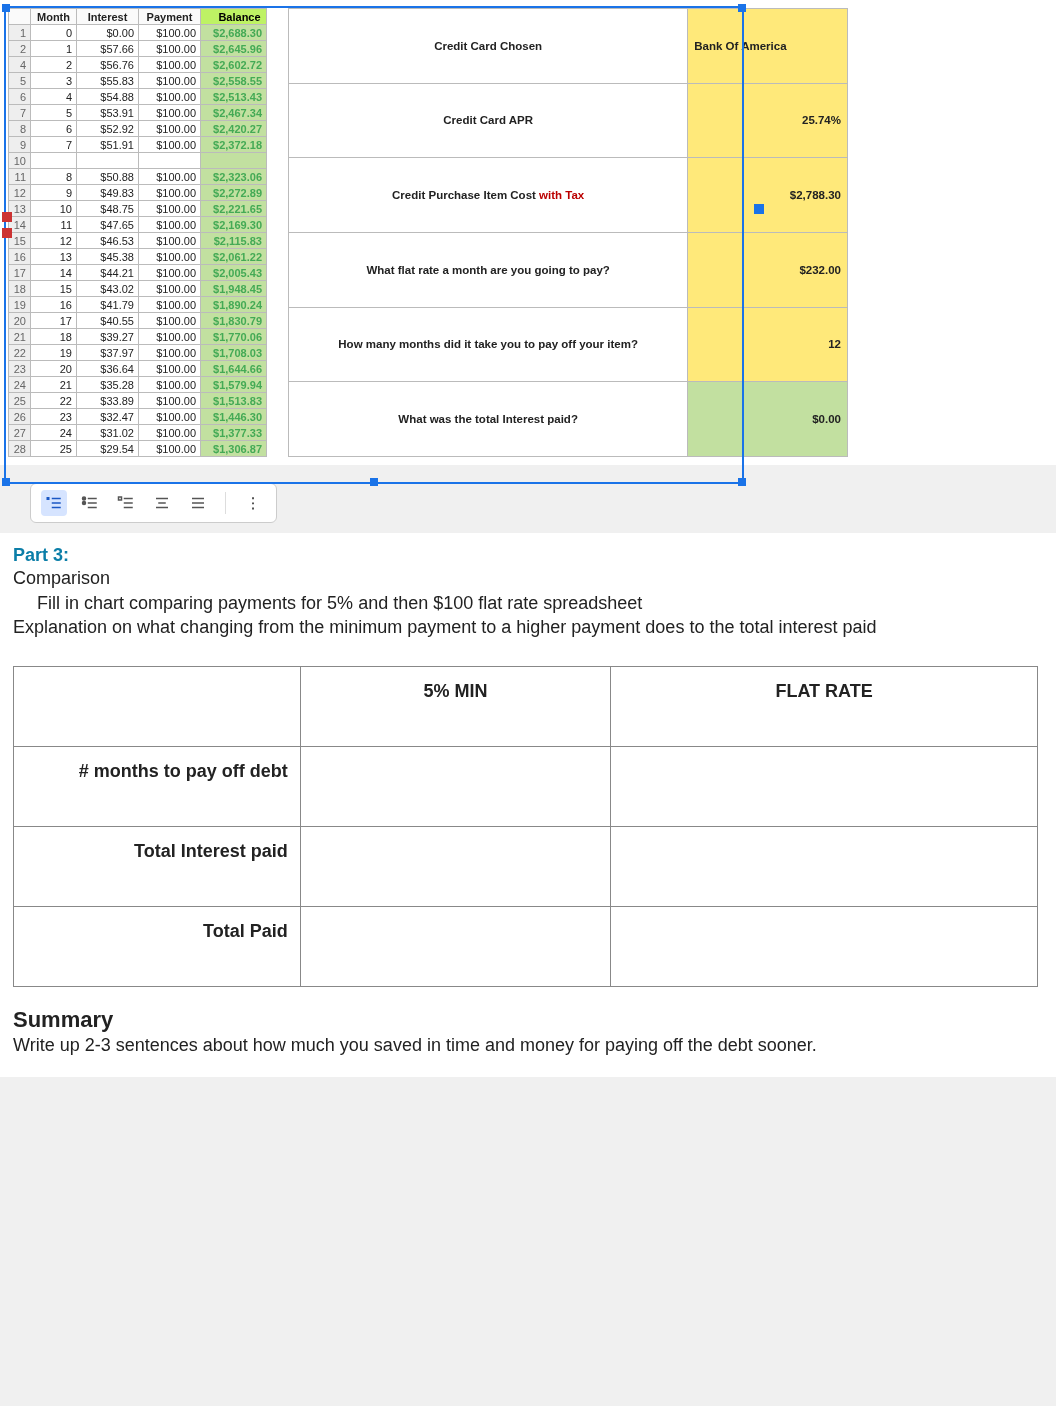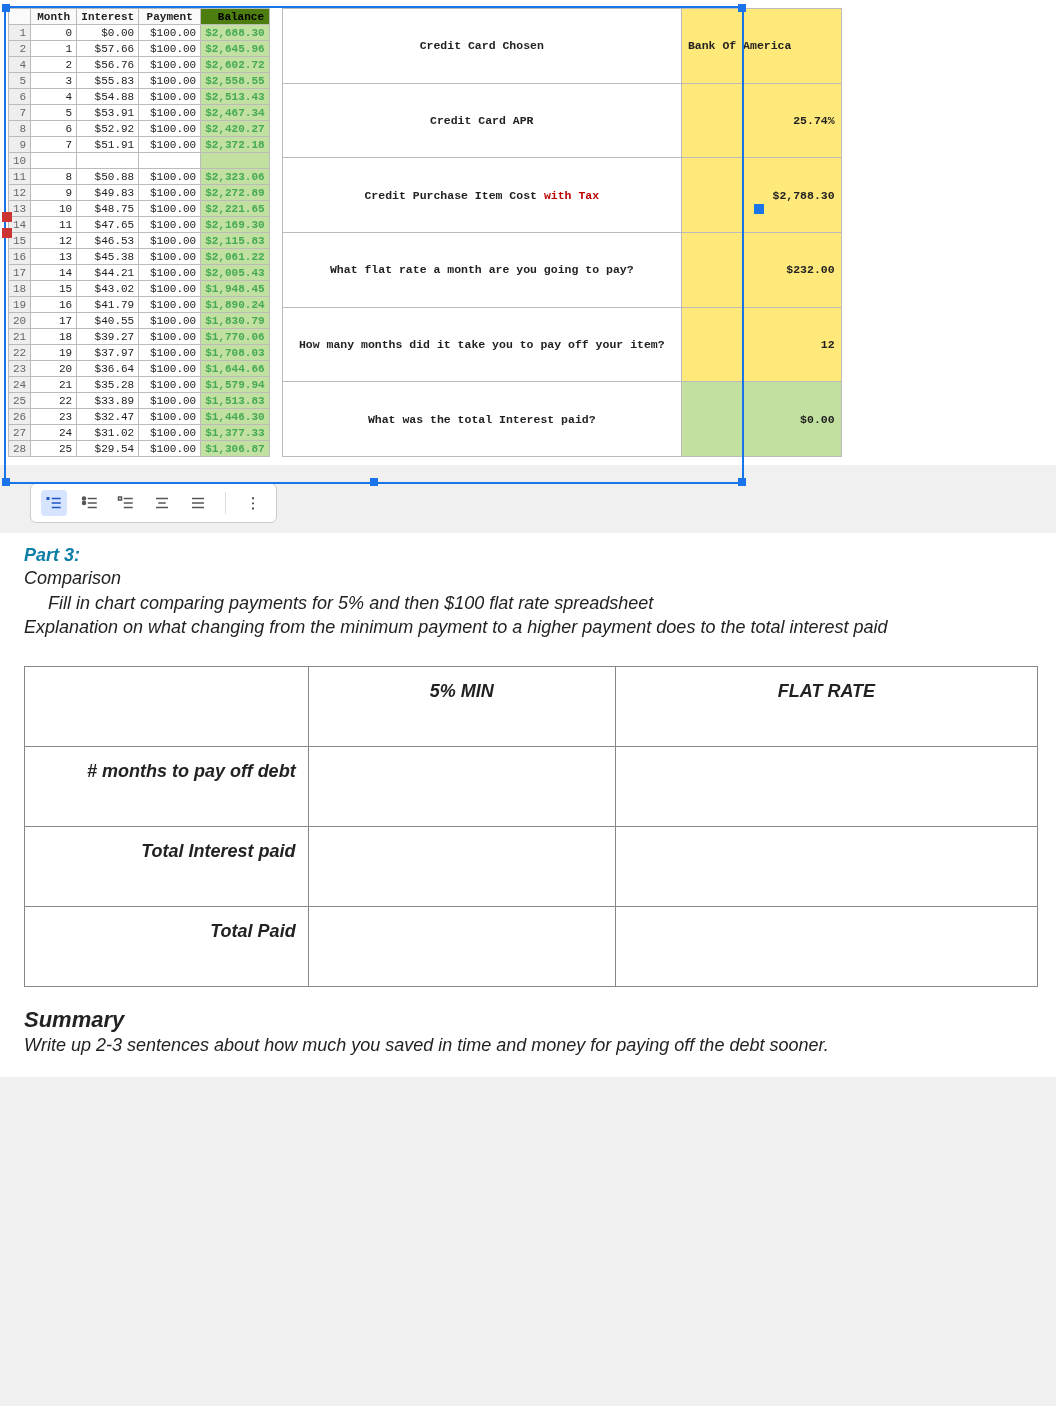--- a/index.html
+++ b/index.html
@@ -8,37 +8,37 @@
     background: #f0f0f0;
     width: 1056px;
     font-size: 14px;
     color: #222;
   }
   .sheet-wrap {
     background: #fff;
     padding: 8px;
     position: relative;
   }
-  .sheet { display: flex; gap: 12px; font-family: Liberation Mono, monospace; }
+  .sheet { display: flex; gap: 21px; }
   .left-table { border-collapse: collapse; }
   .left-table td, .left-table th {
     border: 1px solid #bbb;
     padding: 1px 4px;
     font-size: 11px;
     text-align: right;
     height: 16px;
     white-space: nowrap;
   }
   .left-table th { font-weight: bold; text-align: center; background:#fafafa; }
   .rowhead { background:#eee; color:#666; text-align:center; width:22px; font-size:10px; }
   .col-month { width:46px; text-align:center; }
   .col-int { width:62px; }
   .col-pay { width:62px; }
   .col-bal { width:66px; background:#c2e0a0; color:#4a5; font-weight:bold; font-size:10px; }
-  .col-bal.header { background:#4d7c0f; color:#000; font-weight:bold;padding-left:16px; }
+  .col-bal.header { background:#bef264; color:#000; font-weight:bold;padding-left:16px; }
   .info-table { border-collapse: collapse; width: 560px; }
   .info-table td {
     border: 1px solid #bbb;
     padding: 2px 6px;
     font-size: 11.5px;
     height: 30px;
   }
   .info-label { text-align:center; font-weight:bold; width:300px; }
   .info-val { text-align:right; font-weight:bold; width:120px; }
   .yellow { background: #ffe97a; }
@@ -55,21 +55,21 @@
     margin:18px 10px 10px 30px;
     border:1px solid #ccc; border-radius:6px;
     padding:6px 10px; width:fit-content; background:#fff;
   }
   .tb-btn {
     width:26px; height:26px; display:flex; align-items:center; justify-content:center;
     font-size:15px; cursor:pointer; border-radius:4px;
   }
   .tb-btn.active { background:#d6e4ff; color:#1a57c4; }
   .tb-sep { width:1px; height:22px; background:#ddd; margin:0 4px; }
-  .doc-body { padding: 12px 18px 20px 24px; background:#fff;font-style:italic; }
+  .doc-body { padding: 12px 18px 20px 13px; background:#fff; }
   .part3 { color:#0b7ea8; font-weight:bold; font-size:18px; margin-bottom:2px; }
   .sub { font-size:18px; margin-bottom:2px; }
   .para { font-size:18px; line-height:1.35; margin-left:24px; }
   .para2 { font-size:18px; line-height:1.35; }
   .comp-table {
     border-collapse:collapse; width:100%; margin-top:26px;
   }
   .comp-table td, .comp-table th {
     border:1px solid #888; padding:14px 12px; font-size:18px; font-weight:bold;
     vertical-align:top; height:80px;

